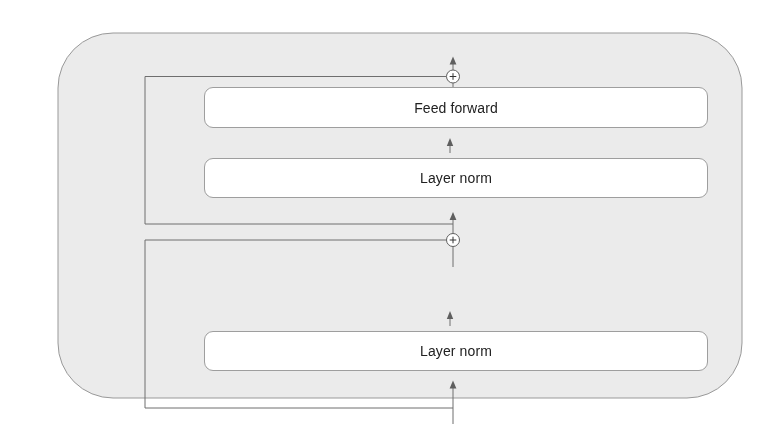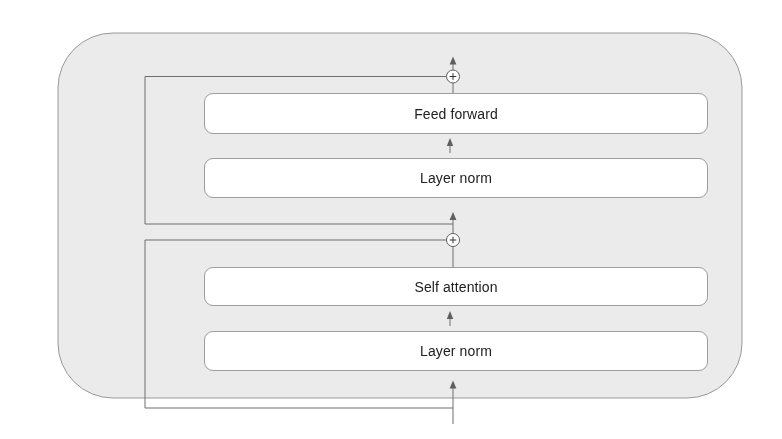--- a/index.html
+++ b/index.html
@@ -28,21 +28,21 @@
     border-radius:9px;
     display:flex;align-items:center;justify-content:center;
     box-sizing:border-box;
   }
   .block-label{
     font-size:14px;
     color:var(--label);
     letter-spacing:0.1px;
     white-space:nowrap;
   }
-  .blk-feed-forward{top:93px;height:41px;}
+  .blk-feed-forward{top:87px;height:41px;}
   .blk-layer-norm-top{top:158px;height:40px;}
   .blk-self-attention{top:267px;height:39px;}
   .blk-layer-norm-bottom{top:331px;height:40px;}
 </style>
 </head>
 <body>
 
 <div class="stage">
 
   <svg class="connector-layer" viewBox="0 0 782 439" xmlns="http://www.w3.org/2000/svg">
@@ -83,21 +83,18 @@
   </svg>
 
   <div class="block blk-feed-forward">
     <span class="block-label">Feed forward</span>
   </div>
 
   <div class="block blk-layer-norm-top">
     <span class="block-label">Layer norm</span>
   </div>
 
-  <div class="block blk-self-attention">
-    <span class="block-label">Self attention</span>
-  </div>
 
   <div class="block blk-layer-norm-bottom">
     <span class="block-label">Layer norm</span>
   </div>
 
 </div>
 
 </body></html>

